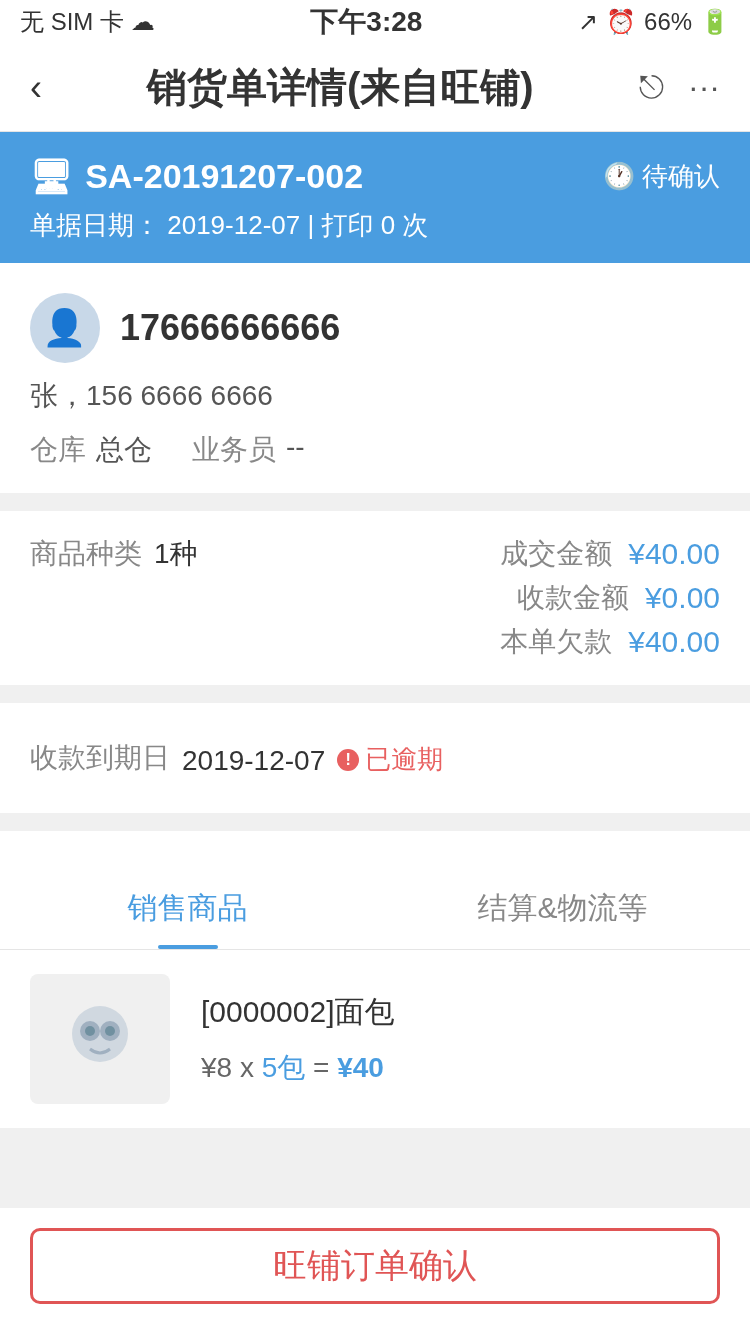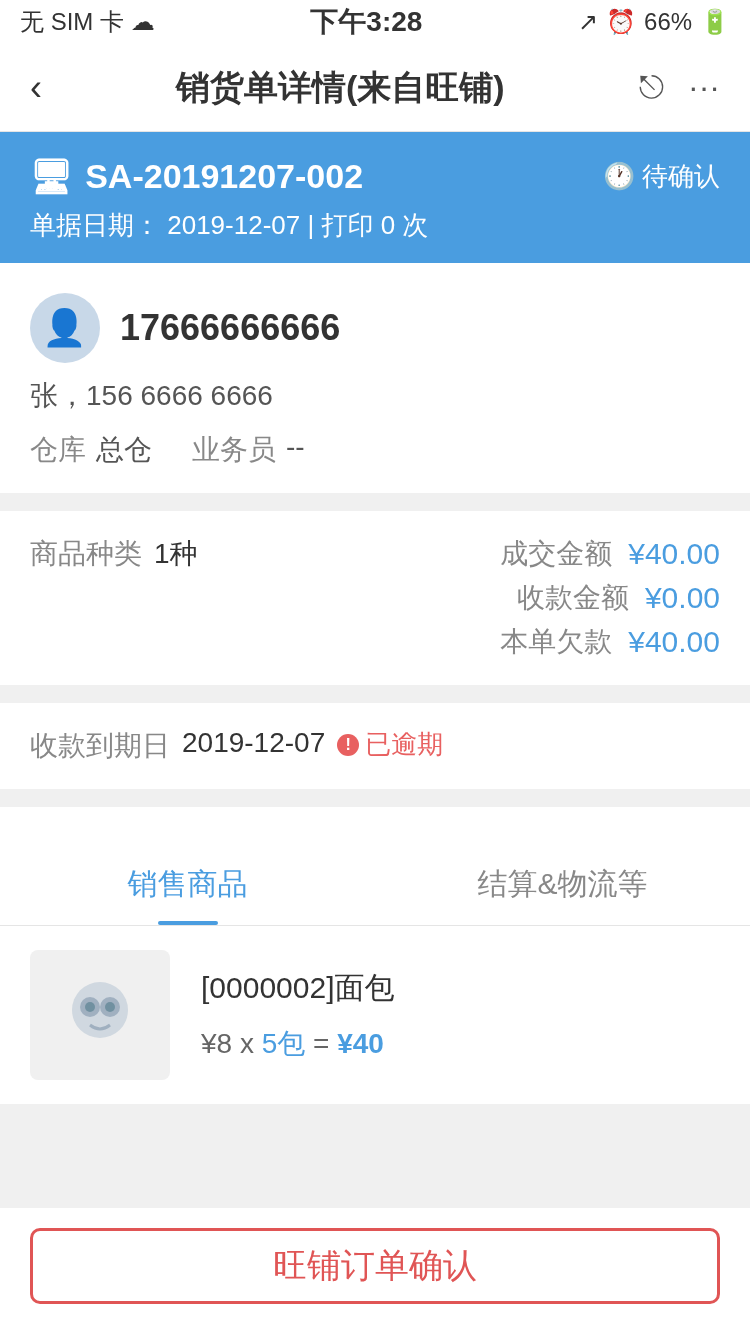--- a/index.html
+++ b/index.html
@@ -52,21 +52,21 @@
       justify-content: space-between;
       padding: 0 30px;
       border-bottom: 1px solid #e5e5e5;
     }
     .nav-back {
       font-size: 36px;
       color: #333;
       cursor: pointer;
     }
     .nav-title {
-      font-size: 34px;
+      font-size: 40px;
       font-weight: 600;
       color: #333;
     }
     .nav-actions {
       display: flex;
       align-items: center;
       gap: 24px;
     }
     .nav-icon {
       font-size: 32px;
@@ -199,24 +199,24 @@
       color: #888;
     }
     .amount-value-blue {
       color: #4a9de0;
       font-size: 30px;
     }
 
     
     .due-section {
       background: #fff;
-      padding: 24px 30px;
+      padding: 36px 30px;
       margin-bottom: 18px;
       display: flex;
-      align-items: flex-start;
+      align-items: flex-end;
       gap: 12px;
       font-size: 28px;
     }
     .due-label {
       color: #888;
     }
     .due-date {
       color: #333;
     }
     .overdue-badge {

